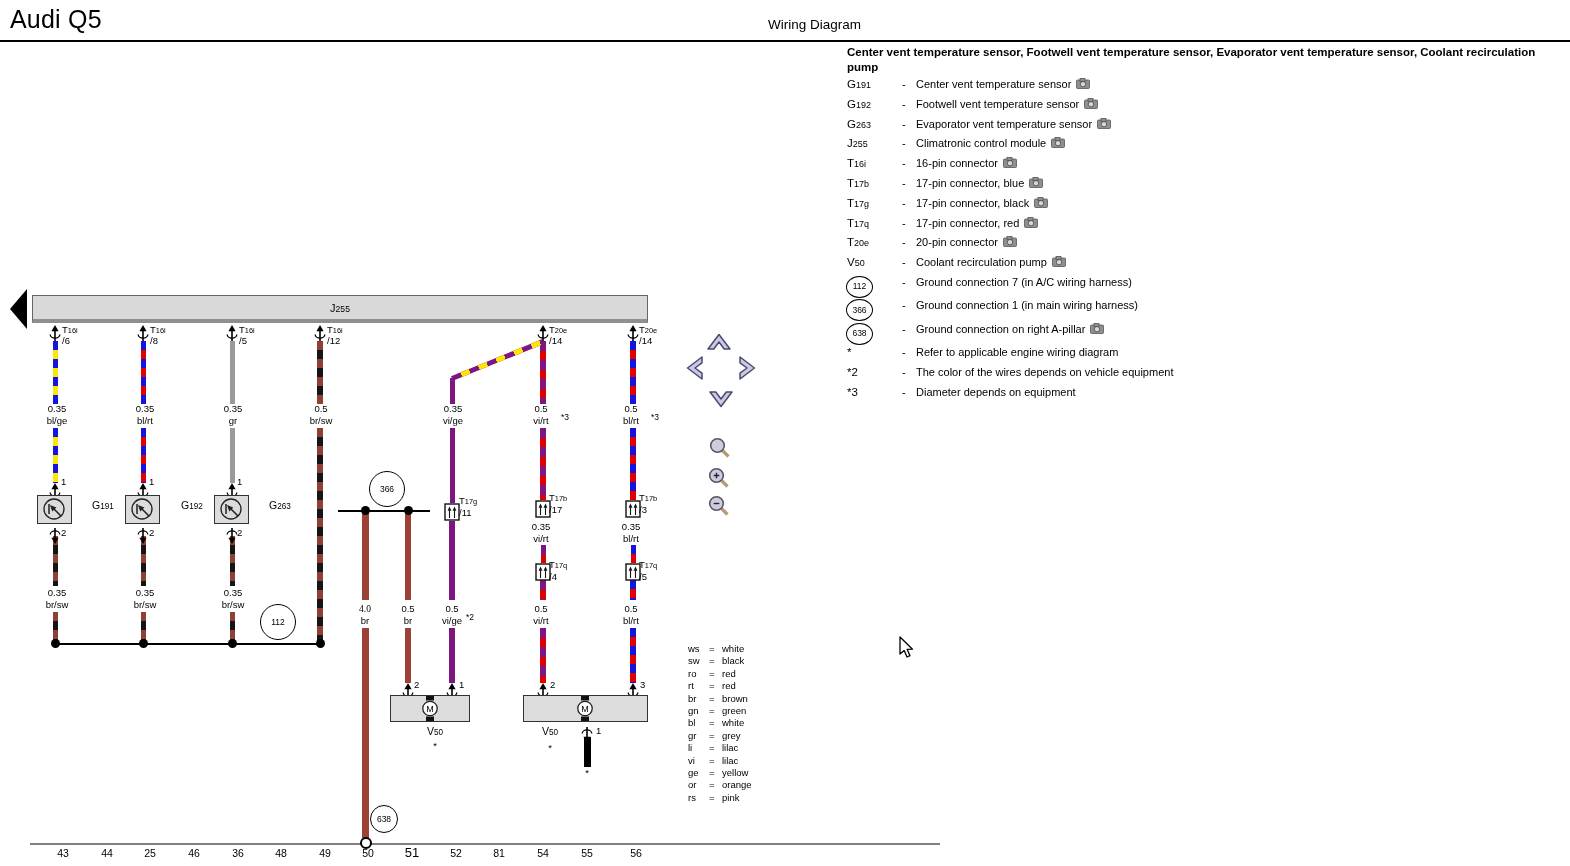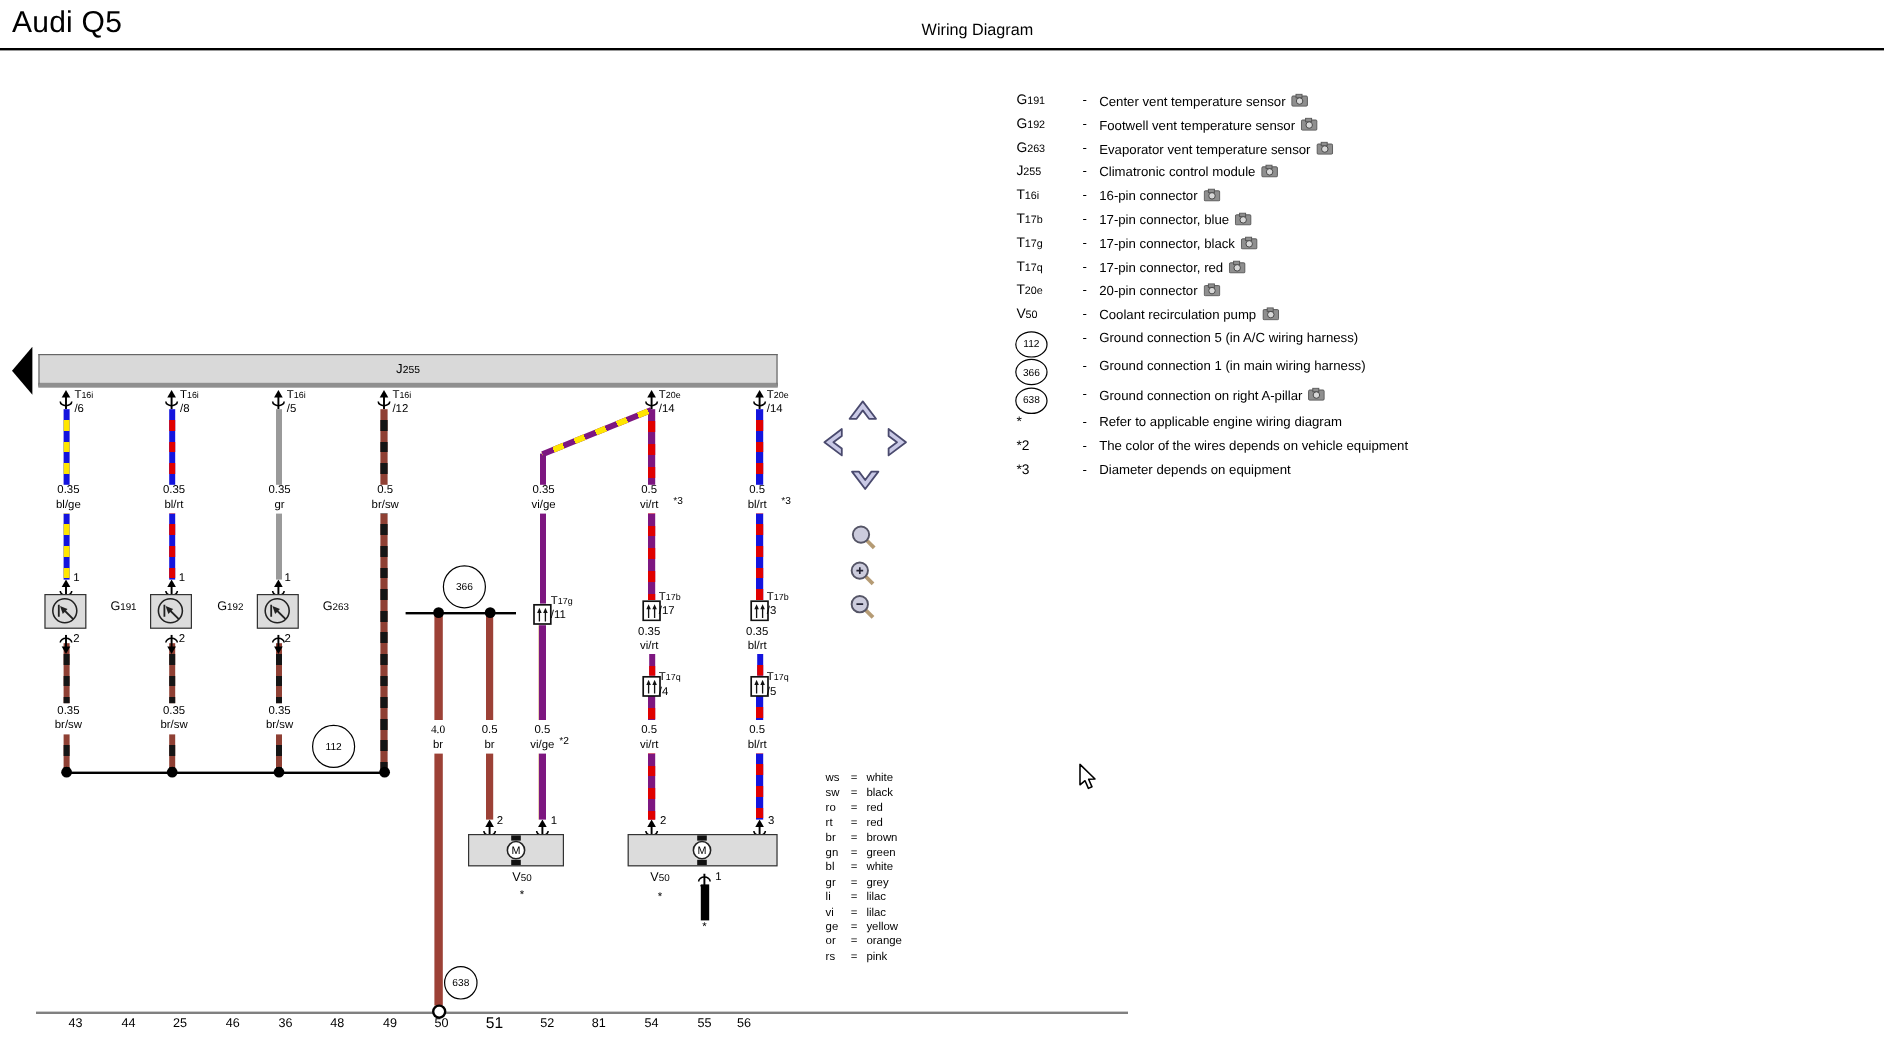--- a/index.html
+++ b/index.html
@@ -51,20 +51,21 @@
 </style>
 </head>
 <body>
 
 <div class="stage">
   <div class="abs hdr-title">Audi Q5</div>
   <div class="abs hdr-center">Wiring Diagram</div>
   <div class="abs hdr-right">No.</div>
   <div class="abs hdr-rule"></div>
 
+  <div class="abs comp-title">Center vent temperature sensor, Footwell vent temperature sensor, Evaporator vent temperature sensor, Coolant recirculation pump</div>
   <div class="abs comp-items" id="comp-items">
       <div class="comp-row">
         <div class="comp-key"><span>G</span><span class="ref-sm">191</span></div>
         <div class="comp-dash">-</div>
         <div class="comp-desc">Center vent temperature sensor<span class="cam"><svg width="14" height="11" viewBox="0 0 14 11">
               <rect x="0.5" y="2" width="13" height="8.5" rx="1" fill="#8f8f8f" stroke="#555" stroke-width="0.8"></rect>
               <rect x="4" y="0.5" width="5" height="3" fill="#8f8f8f" stroke="#555" stroke-width="0.8"></rect>
               <circle cx="7" cy="6.2" r="2.7" fill="#d8d8d8" stroke="#444" stroke-width="0.8"></circle>
             </svg></span></div>
       </div>
@@ -147,21 +148,21 @@
               <rect x="0.5" y="2" width="13" height="8.5" rx="1" fill="#8f8f8f" stroke="#555" stroke-width="0.8"></rect>
               <rect x="4" y="0.5" width="5" height="3" fill="#8f8f8f" stroke="#555" stroke-width="0.8"></rect>
               <circle cx="7" cy="6.2" r="2.7" fill="#d8d8d8" stroke="#444" stroke-width="0.8"></circle>
             </svg></span></div>
       </div>
       <div class="comp-row tall">
         <div class="comp-key">
           <div class="gnd-key">112</div>
         </div>
         <div class="comp-dash">-</div>
-        <div class="comp-desc">Ground connection 5 (in A/C wiring harness)</div>
+        <div class="comp-desc">Ground connection 7 (in A/C wiring harness)</div>
       </div>
       <div class="comp-row tall">
         <div class="comp-key">
           <div class="gnd-key">366</div>
         </div>
         <div class="comp-dash">-</div>
         <div class="comp-desc">Ground connection 1 (in main wiring harness)</div>
       </div>
       <div class="comp-row tall">
         <div class="comp-key">
@@ -524,19 +525,19 @@
       <span class="lbl mid" style="left: 194px; top: 848px; font-size: 10.5px;">46</span>
       <span class="lbl mid" style="left: 238px; top: 848px; font-size: 10.5px;">36</span>
       <span class="lbl mid" style="left: 281px; top: 848px; font-size: 10.5px;">48</span>
       <span class="lbl mid" style="left: 325px; top: 848px; font-size: 10.5px;">49</span>
       <span class="lbl mid" style="left: 368px; top: 848px; font-size: 10.5px;">50</span>
       <span class="lbl mid" style="left: 412px; top: 848px; font-size: 13px;">51</span>
       <span class="lbl mid" style="left: 456px; top: 848px; font-size: 10.5px;">52</span>
       <span class="lbl mid" style="left: 499px; top: 848px; font-size: 10.5px;">81</span>
       <span class="lbl mid" style="left: 543px; top: 848px; font-size: 10.5px;">54</span>
       <span class="lbl mid" style="left: 587px; top: 848px; font-size: 10.5px;">55</span>
-      <span class="lbl mid" style="left: 620px; top: 848px; font-size: 10.5px;">56</span>
+      <span class="lbl mid" style="left: 636px; top: 848px; font-size: 10.5px;">56</span>
     </div>
 
   <div class="abs" id="cursor" style="left: 898px; top: 636px;"><svg width="20" height="24" viewBox="0 0 20 24">
         <path d="M2 1 L2 18 L6.2 14.6 L9 21 L12 19.7 L9.2 13.4 L14.5 13.2 Z" fill="#fff" stroke="#000" stroke-width="1.3" stroke-linejoin="round"></path>
       </svg></div>
 </div>
 
 </body></html>

